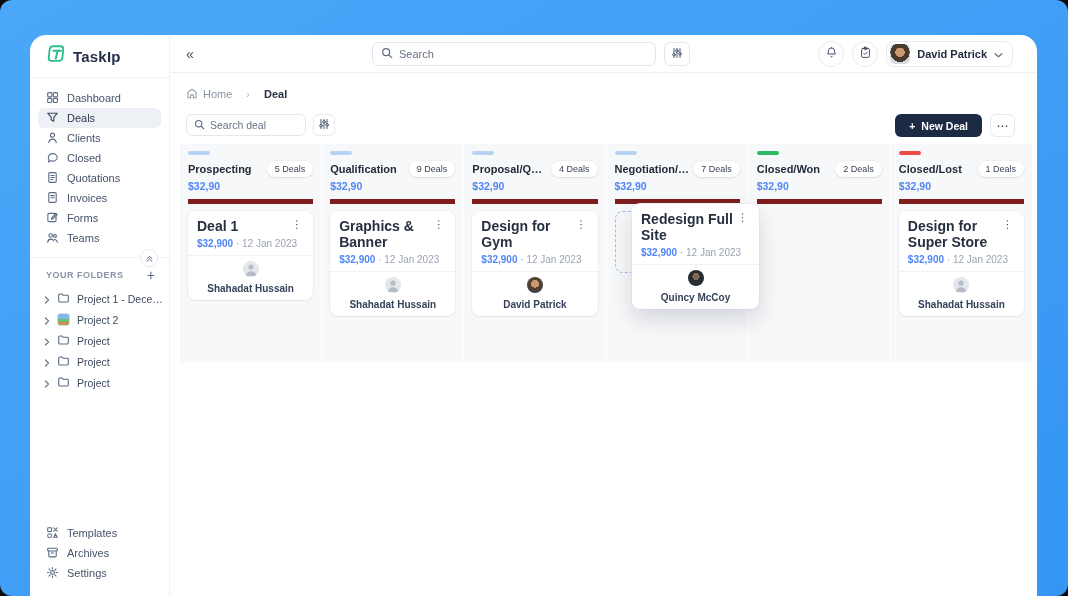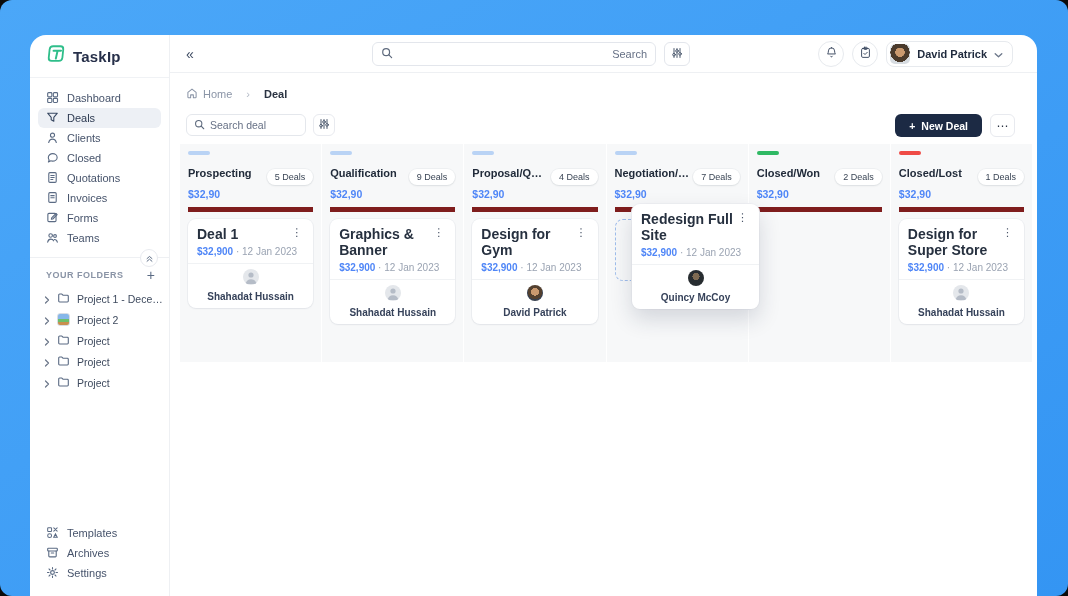--- a/index.html
+++ b/index.html
@@ -31,21 +31,21 @@
            background:linear-gradient(180deg,#86b7e9 0 45%, #6cc06c 45% 72%, #c98f4e 72%); border:1px solid #d8dde4; }
   .sb-footer { margin-top:auto; padding:0 8px 13px; }
 
   
   .main { flex:1; display:flex; flex-direction:column; min-width:0; }
   .topbar { position:relative; height:38px; flex:0 0 38px; border-bottom:1px solid #eef0f3;
             display:flex; align-items:center; padding:0 24px 0 16px; }
   .back-chevrons { font-size:14px; color:#3f4c63; cursor:pointer; line-height:1; }
   .global-search { position:absolute; left:202px; top:7px; width:284px; height:24px; border:1px solid #e3e6ec;
                    border-radius:6px; display:flex; align-items:center; gap:6px; padding:0 8px; background:#fff; }
-  .global-search input { border:0; outline:0; width:100%; font-size:11px; color:#2a3342; font-family:inherit;text-align:right; }
+  .global-search input { border:0; outline:0; width:100%; font-size:11px; color:#2a3342; font-family:inherit; }
   .global-search input::placeholder { color:#667085; }
   .icon-sq { position:absolute; left:494px; top:7px; width:26px; height:24px; border:1px solid #e3e6ec; border-radius:6px;
              display:flex; align-items:center; justify-content:center; background:#fff; cursor:pointer; }
   .top-right { margin-left:auto; display:flex; align-items:center; gap:8px; }
   .icon-circle { width:26px; height:26px; border:1px solid #e7eaee; border-radius:50%; display:flex;
                  align-items:center; justify-content:center; background:#fff; cursor:pointer; }
   .user-pill { height:26px; border:1px solid #e7eaee; border-radius:8px; display:flex; align-items:center;
                gap:7px; padding:0 9px 0 3px; cursor:pointer; background:#fff; }
   .user-pill .uname { font-size:11px; font-weight:600; color:#1f2a3d; }
   .av-sq { width:20px; height:20px; border-radius:5px;
@@ -71,21 +71,21 @@
               font-size:12px; color:#2a3342; display:flex; align-items:center; justify-content:center; cursor:pointer; }
 
   
   .board { position:relative; display:flex; gap:1px; margin:7px 5px 0 10px; height:218px; }
   .col { flex:1; background:#f7f8f9; display:flex; flex-direction:column; min-width:0; }
   .col-head { padding:7px 8px 0; }
   .stage-bar { width:22px; height:4px; border-radius:2px; margin-bottom:6px; }
   .col-title-row { display:flex; align-items:center; justify-content:space-between; gap:4px; }
   .col-title { font-size:11px; font-weight:700; color:#212b3a; white-space:nowrap; overflow:hidden; text-overflow:ellipsis; }
   .count-pill { flex:0 0 auto; background:#fff; border-radius:999px; padding:3px 8px; font-size:9px; color:#3a4555;
-                box-shadow:0 1px 2px rgba(16,24,40,.08), 0 0 0 1px #eef0f2;margin-top:8px; }
+                box-shadow:0 1px 2px rgba(16,24,40,.08), 0 0 0 1px #eef0f2; }
   .col-amt { margin-top:3px; font-size:10.5px; font-weight:600; color:#4f86f7; padding-bottom:7px;
              border-bottom:5px solid #7f1d1d; }
   .col-cards { padding:7px 8px 0; }
   .card { background:#fff; border-radius:8px; box-shadow:0 1px 2px rgba(16,24,40,.05), 0 0 0 1px #eef0f3; cursor:pointer; }
   .card-main { padding:7px 9px 6px; }
   .card-trow { display:flex; align-items:flex-start; justify-content:space-between; }
   .card-title { font-size:14px; font-weight:700; color:#26303f; }
   .kebab { font-size:11px; color:#4a5568; line-height:1; cursor:pointer; padding:1px 2px; }
   .card-meta { margin-top:4px; font-size:10px; }
   .m-amt { color:#4f86f7; font-weight:700; }

